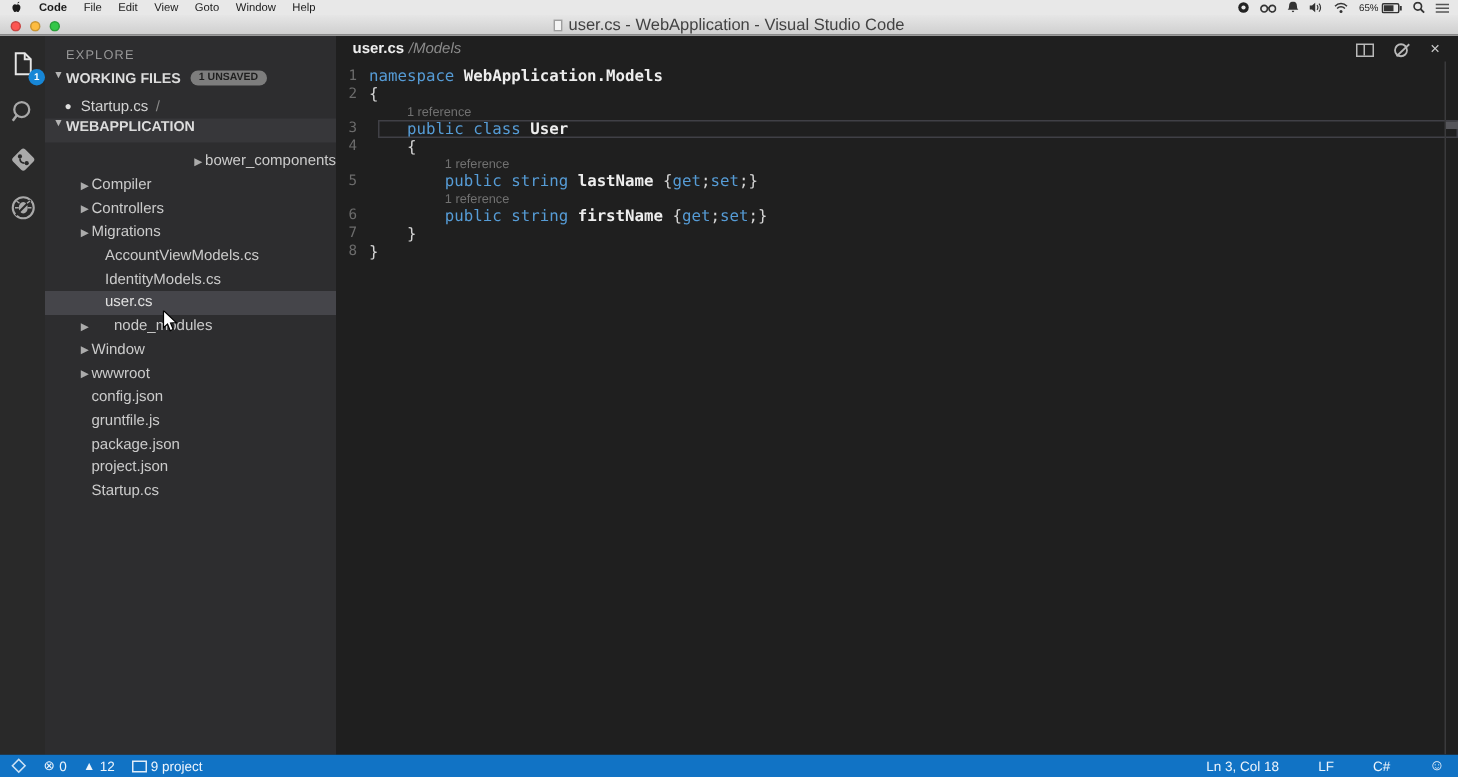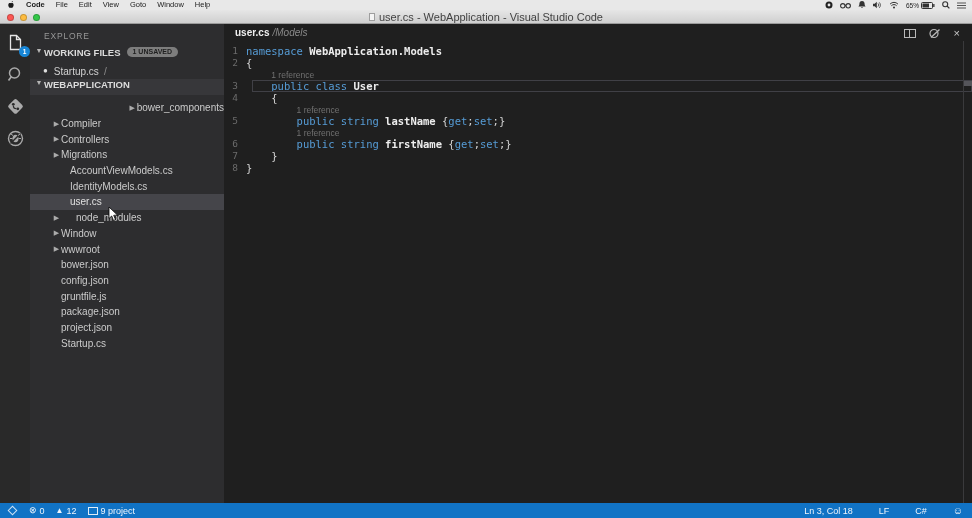--- a/index.html
+++ b/index.html
@@ -238,24 +238,20 @@
         <div class="tree-row" style="padding-left: 22px;">
           <span class="twisty">▶</span>
           <span>Window</span>
         </div>
         <div class="tree-row" style="padding-left: 22px;">
           <span class="twisty">▶</span>
           <span>wwwroot</span>
         </div>
         <div class="tree-row" style="padding-left: 22px;">
           <span class="twisty"></span>
-          <span>bower.json</span>
-        </div>
-        <div class="tree-row" style="padding-left: 22px;">
-          <span class="twisty"></span>
           <span>config.json</span>
         </div>
         <div class="tree-row" style="padding-left: 22px;">
           <span class="twisty"></span>
           <span>gruntfile.js</span>
         </div>
         <div class="tree-row" style="padding-left: 22px;">
           <span class="twisty"></span>
           <span>package.json</span>
         </div>

